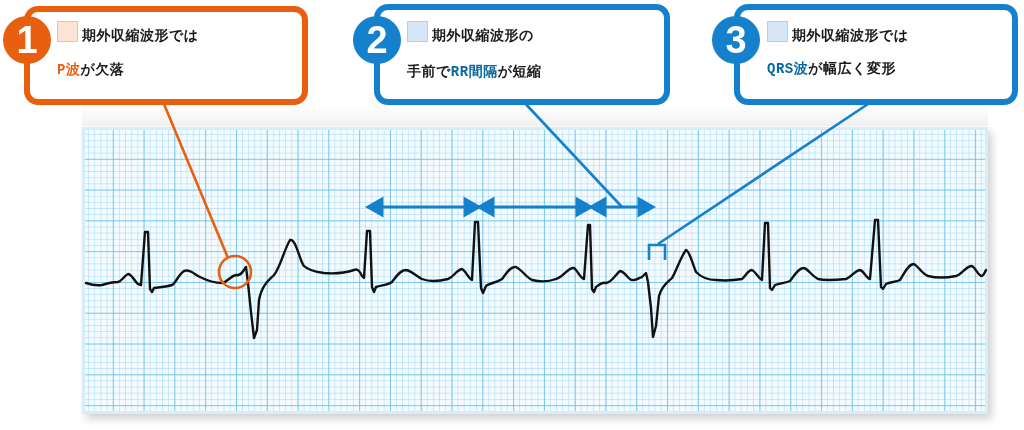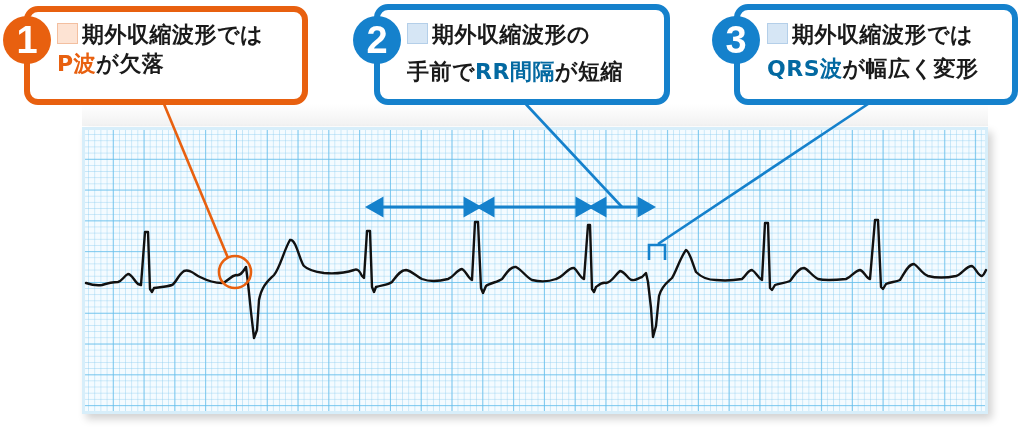--- a/index.html
+++ b/index.html
@@ -16,21 +16,21 @@
     border:3px solid #d7eefa;box-sizing:border-box;
     box-shadow:4px 5px 8px rgba(0,0,0,0.18);}
   .topshade{position:absolute;left:82px;top:104px;width:906px;height:22px;background:linear-gradient(to bottom,rgba(255,255,255,0),rgba(230,230,230,0.55));}
   svg.overlay{position:absolute;left:0;top:0;}
   .box{position:absolute;background:#fff;border-radius:14px;box-sizing:border-box;}
   .box.orange{border:6px solid #e8600f;}
   .box.blue{border:6px solid #1581cc;}
   .badge{position:absolute;width:48px;height:48px;border-radius:50%;color:#fff;font-weight:bold;font-size:38px;line-height:48px;text-align:center;font-family:"Liberation Sans",sans-serif;}
   .badge.orange{background:#e8600f;}
   .badge.blue{background:#1581cc;}
-  .line{position:absolute;font-size:22px;line-height:28px;font-weight:bold;color:#1a1a1a;white-space:nowrap;letter-spacing:0.5px;}
+  .line{position:absolute;font-size:14px;line-height:28px;font-weight:bold;color:#1a1a1a;white-space:nowrap;letter-spacing:0.5px;font-family:Liberation Mono, monospace;}
   .sq{display:inline-block;width:19px;height:19px;margin-right:4px;vertical-align:-2px;}
   .sq.orange{background:#fde3d3;border:1px solid #f3bfa0;}
   .sq.blue{background:#d6e6f5;border:1px solid #b4cfe9;}
   .hl-orange{color:#e8600f;}
   .hl-blue{color:#0369a1;}
 </style>
 </head>
 <body>
 
 <div class="topshade"></div>
@@ -61,21 +61,21 @@
   <path d="M649,260 L649,245 L665,245 L665,260" fill="none" stroke="#1581cc" stroke-width="2.6"></path>
 </svg>
 
 <div class="box orange" style="left:24px;top:6px;width:284px;height:99px;"></div>
 <div class="badge orange" style="left:3px;top:16px;">
   <span>1</span>
 </div>
 <div class="line" style="left:57px;top:21px;">
   <span class="sq orange"></span><span>期外収縮波形では</span>
 </div>
-<div class="line" style="left:57px;top:50px;">
+<div class="line" style="left:57px;top:56px;">
   <span class="hl-orange">P波</span><span>が欠落</span>
 </div>
 
 <div class="box blue" style="left:374px;top:4px;width:296px;height:101px;"></div>
 <div class="badge blue" style="left:353px;top:16px;">
   <span>2</span>
 </div>
 <div class="line" style="left:407px;top:21px;">
   <span class="sq blue"></span><span>期外収縮波形の</span>
 </div>

